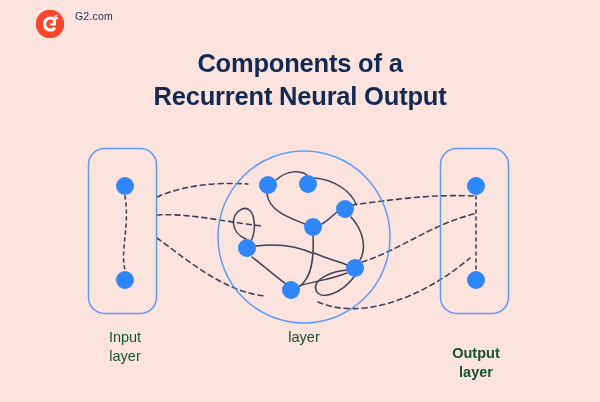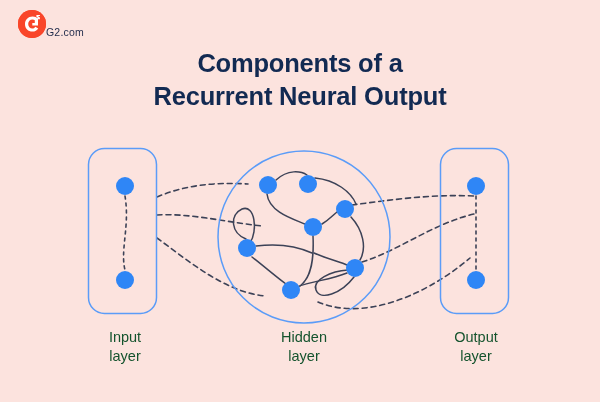--- a/index.html
+++ b/index.html
@@ -17,24 +17,25 @@
   #stage {
     position: absolute;
     inset: 0;
     width: 600px;
     height: 402px;
   }
 
   
   .brand {
     position: absolute;
-    left: 18px;
+    left: 36px;
     top: 10px;
     display: flex;
-    align-items: flex-end;
+    align-items: flex-start;
+    gap: 11px;
   }
   .brand-logo {
     width: 28px;
     height: 28px;
     border-radius: 50%;
     background: #f9462a;
     display: block;
     position: relative;
   }
   .brand-logo svg { display:block; }
@@ -76,21 +77,21 @@
     text-align: center;
     color: #14532d;
     font-size: 14.5px;
     line-height: 19px;
     font-weight: 400;
     width: 160px;
   }
   .layer-label .l { display: block; }
   #label-input  { left: 45px;  top: 328px; }
   #label-hidden { left: 224px; top: 328px; }
-  #label-output { left: 396px; top: 328px; }
+  #label-output { left: 396px; top: 344px; font-weight: bold; }
 </style>
 </head>
 <body>
 
 <div id="stage">
 
   <div class="brand">
     <span class="brand-logo">
       <svg width="28" height="28" viewBox="0 0 28 28" aria-hidden="true">
         <circle cx="14" cy="14" r="14" fill="#f9462a"></circle>
@@ -157,21 +158,20 @@
       <circle cx="476" cy="186" r="9" fill="#2f86f6"></circle>
       <circle cx="476" cy="280" r="9" fill="#2f86f6"></circle>
     </g>
   </svg>
 
   <div class="layer-label" id="label-input">
     <span class="l">Input</span>
     <span class="l">layer</span>
   </div>
   <div class="layer-label" id="label-hidden">
-    <span class="l">Hidden</span>
     <span class="l">layer</span>
   </div>
   <div class="layer-label" id="label-output">
     <span class="l">Output</span>
     <span class="l">layer</span>
   </div>
 
 </div>
 
 </body></html>

